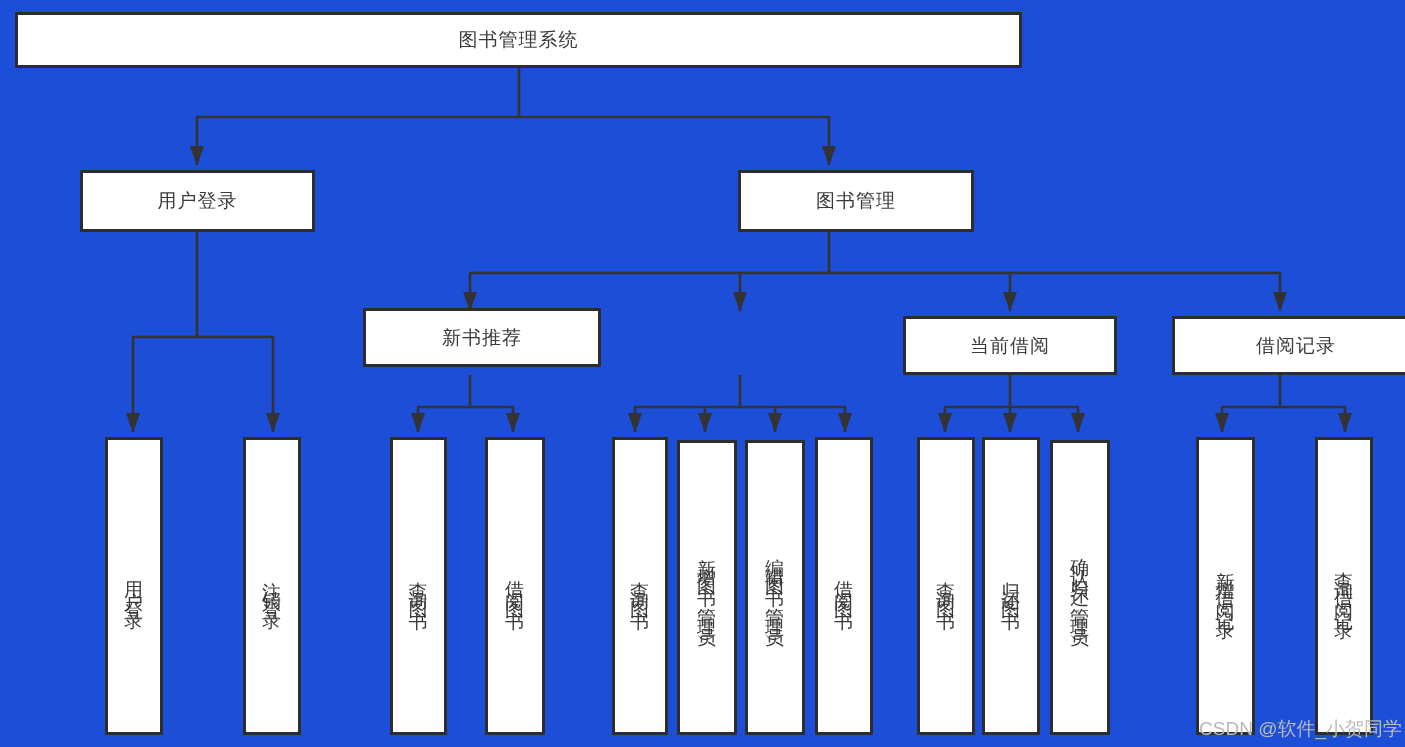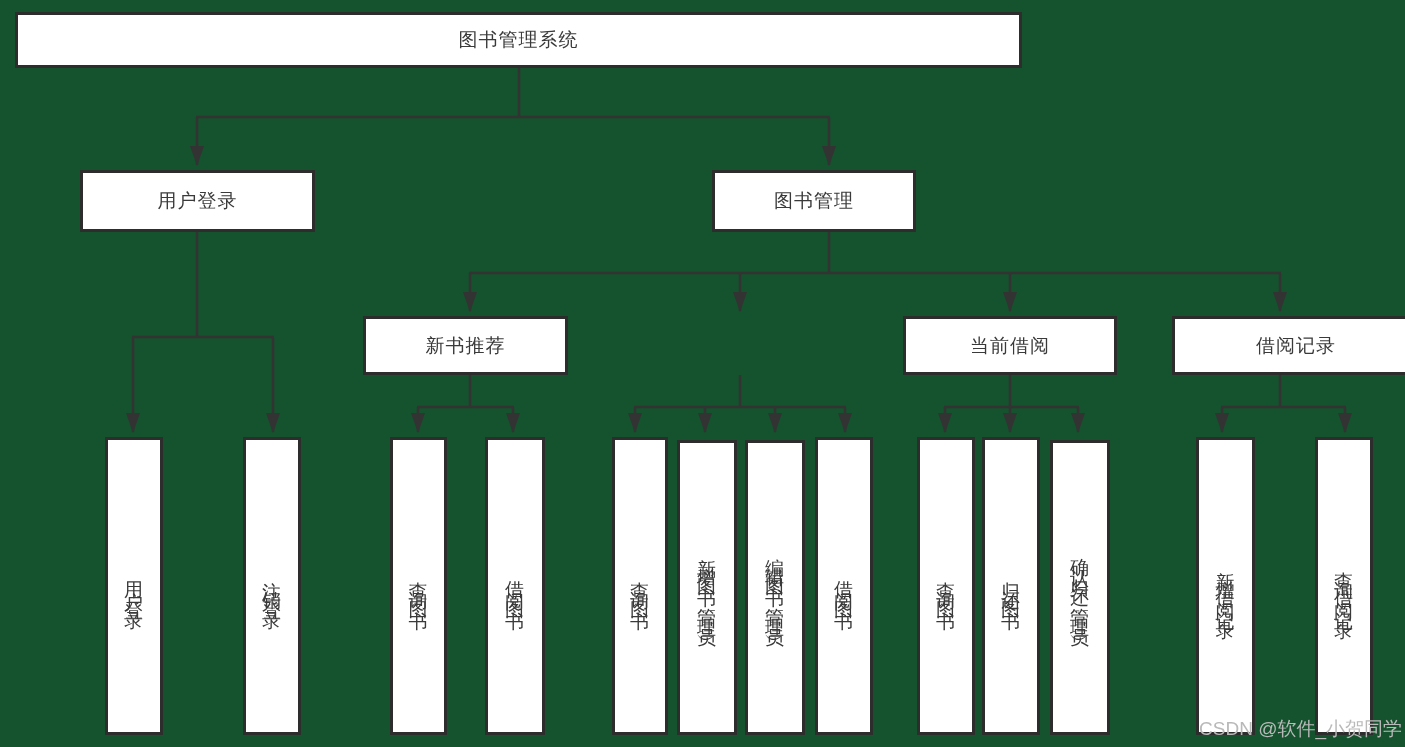--- a/index.html
+++ b/index.html
@@ -5,21 +5,21 @@
   html, body {
     margin: 0;
     padding: 0;
     background: #ffffff;
     font-family: "Liberation Sans", "DejaVu Sans", sans-serif;
   }
   .canvas {
     position: relative;
     width: 1405px;
     height: 747px;
-    background: #14532d;
+    background: #1d4ed8;
     overflow: hidden;
   }
   .connectors {
     position: absolute;
     left: 0;
     top: 0;
     width: 1405px;
     height: 747px;
   }
   .connectors line {
@@ -117,25 +117,25 @@
     <line x1="1345" y1="407" x2="1345" y2="432" marker-end="url(#arrow)"></line>
   </svg>
 
   <div class="box" style="left:15px;top:12px;width:1007px;height:56px">
     <span class="hl">图书管理系统</span>
   </div>
 
   <div class="box" style="left:80px;top:170px;width:235px;height:62px">
     <span class="hl">用户登录</span>
   </div>
-  <div class="box" style="left:712px;top:170px;width:204px;height:62px">
+  <div class="box" style="left:738px;top:170px;width:236px;height:62px">
     <span class="hl">图书管理</span>
   </div>
 
-  <div class="box" style="left:363px;top:316px;width:205px;height:59px">
+  <div class="box" style="left:363px;top:308px;width:238px;height:59px">
     <span class="hl">新书推荐</span>
   </div>
   <div class="box" style="left:903px;top:316px;width:214px;height:59px">
     <span class="hl">当前借阅</span>
   </div>
   <div class="box" style="left:1172px;top:316px;width:248px;height:59px">
     <span class="hl">借阅记录</span>
   </div>
 
   <div class="box" style="left:105px;top:437px;width:58px;height:298px">

